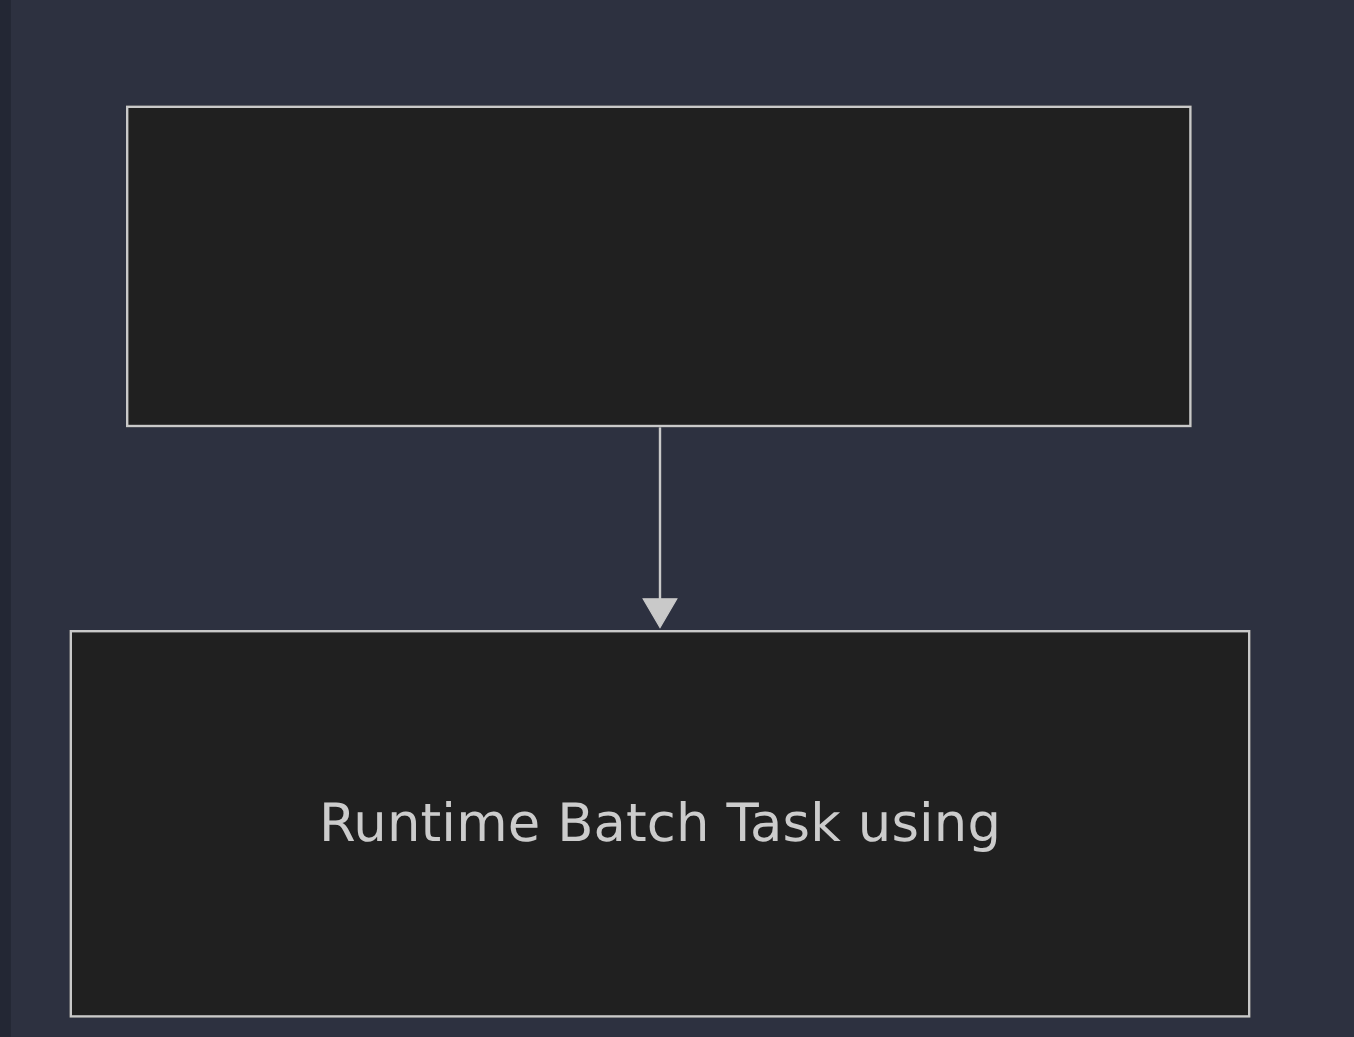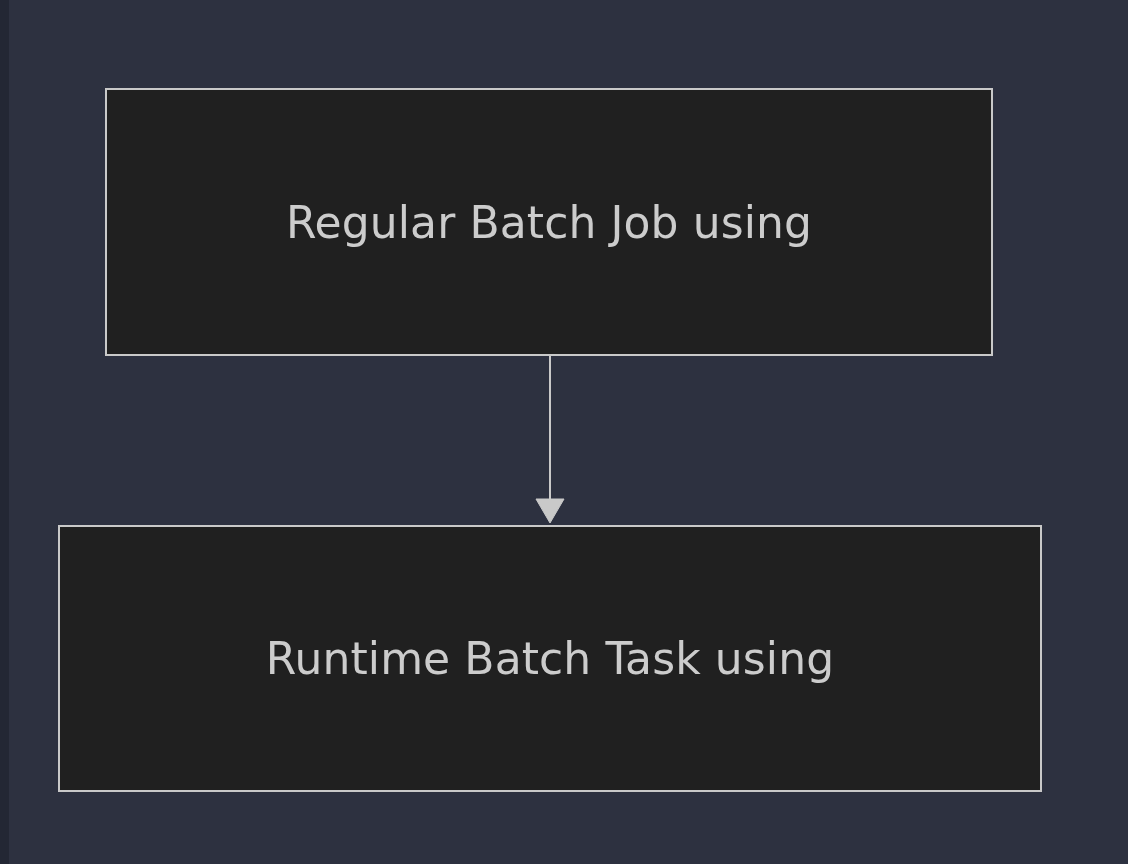--- a/index.html
+++ b/index.html
@@ -58,21 +58,21 @@
     left: 105px;
     top: 88px;
     width: 888px;
     height: 268px;
   }
 
   #node-batch-task {
     left: 58px;
     top: 525px;
     width: 984px;
-    height: 267px;
+    height: 323px;
   }
 
   #edge-layer {
     position: absolute;
     left: 0;
     top: 0;
     width: 1128px;
     height: 864px;
     pointer-events: none;
   }
@@ -85,20 +85,19 @@
   <div id="left-gutter"></div>
 
   <svg id="edge-layer" width="1128" height="864" viewBox="0 0 1128 864" xmlns="http://www.w3.org/2000/svg">
     <g>
       <line x1="550" y1="356" x2="550" y2="502" stroke="#c9c9c9" stroke-width="2"></line>
       <polygon points="536,499 564,499 550,523" fill="#c9c9c9" stroke="#c9c9c9" stroke-width="1"></polygon>
     </g>
   </svg>
 
   <div class="node" id="node-batch-job">
-    <div class="node-label">Regular Batch Job using</div>
   </div>
 
   <div class="node" id="node-batch-task">
     <div class="node-label">Runtime Batch Task using</div>
   </div>
 
 </div>
 
 </body></html>

